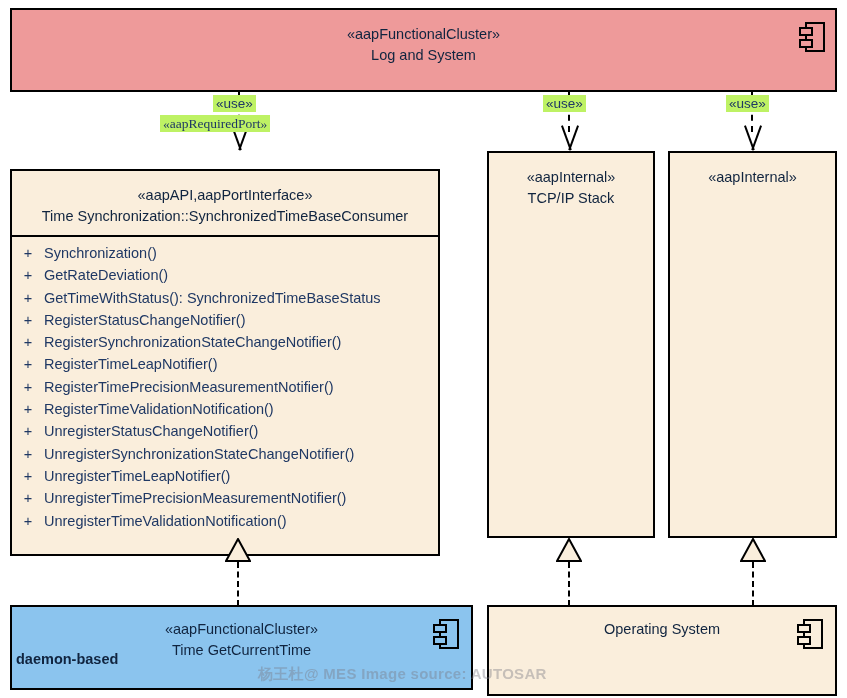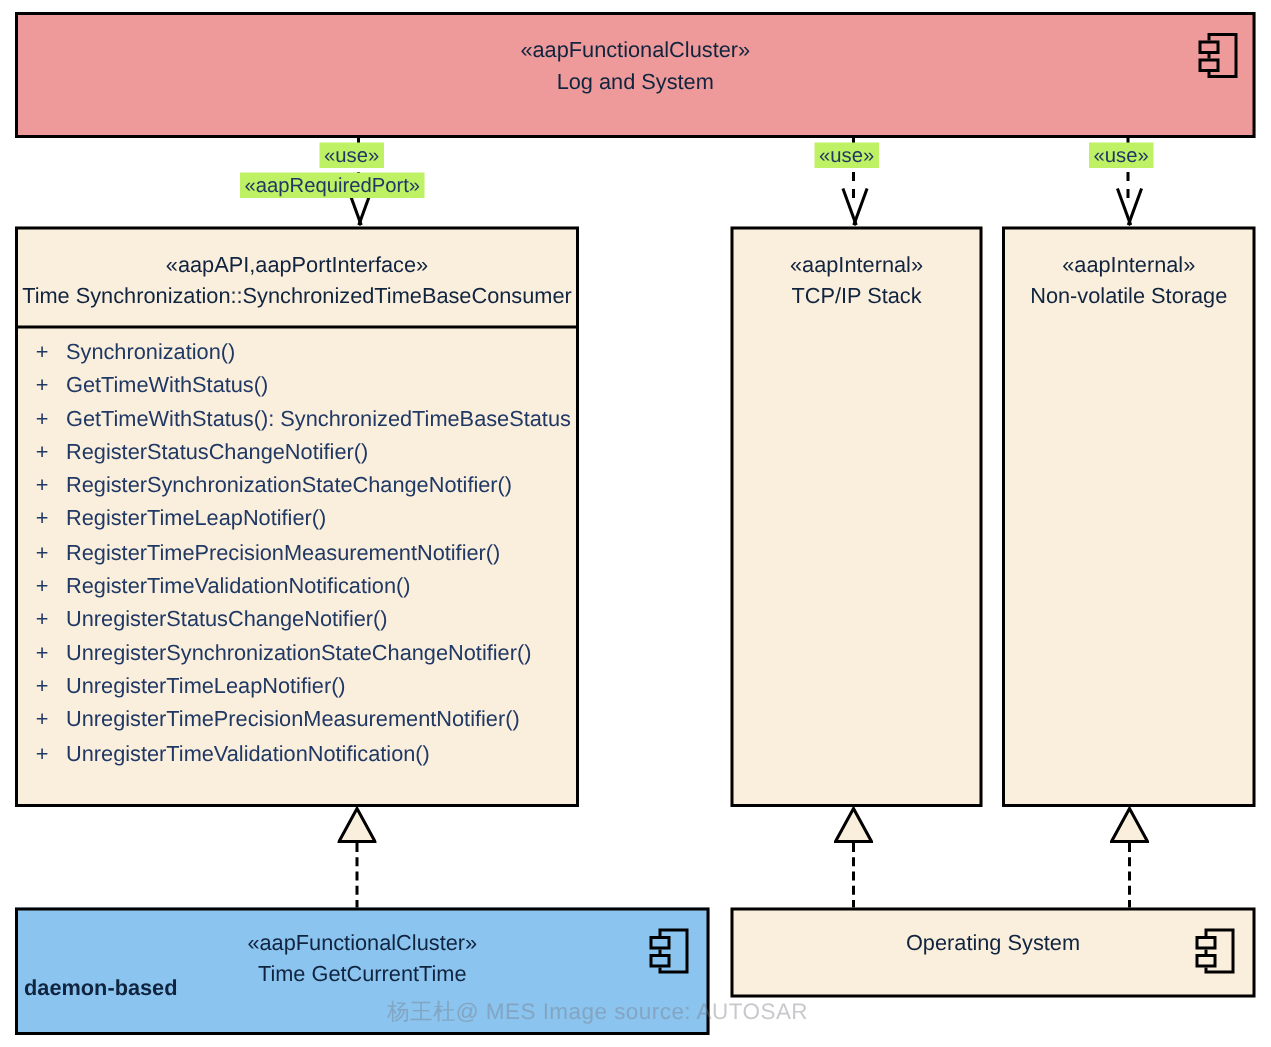--- a/index.html
+++ b/index.html
@@ -173,44 +173,44 @@
     <div class="comp-icon comp-pink" style="right:10px; top:12px;">
       <div class="body"></div>
       <div class="tab tab1"></div>
       <div class="tab tab2"></div>
     </div>
   </div>
 
   <div class="dash-v" style="left:238px; top:92px; height:40px;"></div>
   <div class="arrow-v" style="left:229px; top:126px;"></div>
   <div class="edge-label" style="left:213px; top:95px;">«use»</div>
-  <div class="edge-label" style="left:160px; top:115px;">«aapRequiredPort»</div>
+  <div class="edge-label" style="left:160px; top:115px;font-family:Liberation Serif, serif;">«aapRequiredPort»</div>
 
   <div class="dash-v" style="left:568px; top:92px; height:40px;"></div>
   <div class="arrow-v" style="left:559px; top:126px;"></div>
   <div class="edge-label" style="left:543px; top:95px;">«use»</div>
 
   <div class="dash-v" style="left:751px; top:92px; height:40px;"></div>
   <div class="arrow-v" style="left:742px; top:126px;"></div>
   <div class="edge-label" style="left:726px; top:95px;">«use»</div>
 
-  <div class="uml-box box-beige" style="left:10px; top:151px; width:376px; height:387px;">
+  <div class="uml-box box-beige" style="left:10px; top:169px; width:430px; height:387px;">
     <div class="box-header">
       <span class="stereotype">«aapAPI,aapPortInterface»</span>
       <span class="box-title">Time Synchronization::SynchronizedTimeBaseConsumer</span>
     </div>
     <div class="divider" style="top:64px;"></div>
     <div class="ops" id="ops-list" style="top:66px;">
         <div class="op-row">
           <span class="op-vis">+</span>
           <span class="op-sig">Synchronization()</span>
         </div>
         <div class="op-row">
           <span class="op-vis">+</span>
-          <span class="op-sig">GetTimeWithStatus()</span>
+          <span class="op-sig">GetRateDeviation()</span>
         </div>
         <div class="op-row">
           <span class="op-vis">+</span>
           <span class="op-sig">GetTimeWithStatus(): SynchronizedTimeBaseStatus</span>
         </div>
         <div class="op-row">
           <span class="op-vis">+</span>
           <span class="op-sig">RegisterStatusChangeNotifier()</span>
         </div>
         <div class="op-row">
@@ -255,21 +255,20 @@
   <div class="uml-box box-beige" style="left:487px; top:151px; width:168px; height:387px;">
     <div class="box-header">
       <span class="stereotype">«aapInternal»</span>
       <span class="box-title">TCP/IP Stack</span>
     </div>
   </div>
 
   <div class="uml-box box-beige" style="left:668px; top:151px; width:169px; height:387px;">
     <div class="box-header">
       <span class="stereotype">«aapInternal»</span>
-      <span class="box-title">Non-volatile Storage</span>
     </div>
   </div>
 
   <div class="tri-hollow" style="left:225px; top:538px;">
     <svg width="26" height="24" viewBox="0 0 26 24">
       <polygon points="13,1 25,23 1,23" fill="#faeedc" stroke="#000000" stroke-width="2"></polygon>
     </svg>
   </div>
   <div class="dash-v" style="left:237px; top:562px; height:44px;"></div>
 
@@ -293,26 +292,26 @@
       <span class="box-title">Time GetCurrentTime</span>
     </div>
     <div class="side-label" style="left:4px; top:44px;">daemon-based</div>
     <div class="comp-icon comp-blue" style="right:12px; top:12px;">
       <div class="body"></div>
       <div class="tab tab1"></div>
       <div class="tab tab2"></div>
     </div>
   </div>
 
-  <div class="uml-box box-beige" style="left:487px; top:605px; width:350px; height:60px;">
+  <div class="uml-box box-beige" style="left:487px; top:605px; width:350px; height:91px;">
     <div class="box-header" style="padding-top:12px;">
       <span class="box-title">Operating System</span>
     </div>
     <div class="comp-icon comp-beige" style="right:12px; top:12px;">
       <div class="body"></div>
       <div class="tab tab1"></div>
       <div class="tab tab2"></div>
     </div>
   </div>
 
-  <div class="watermark" style="left:258px; top:665px;">杨王杜@ MES Image source: AUTOSAR</div>
+  <div class="watermark" style="left:258px; top:665px;font-weight:bold;">杨王杜@ MES Image source: AUTOSAR</div>
 
 </div>
 
 </body></html>

